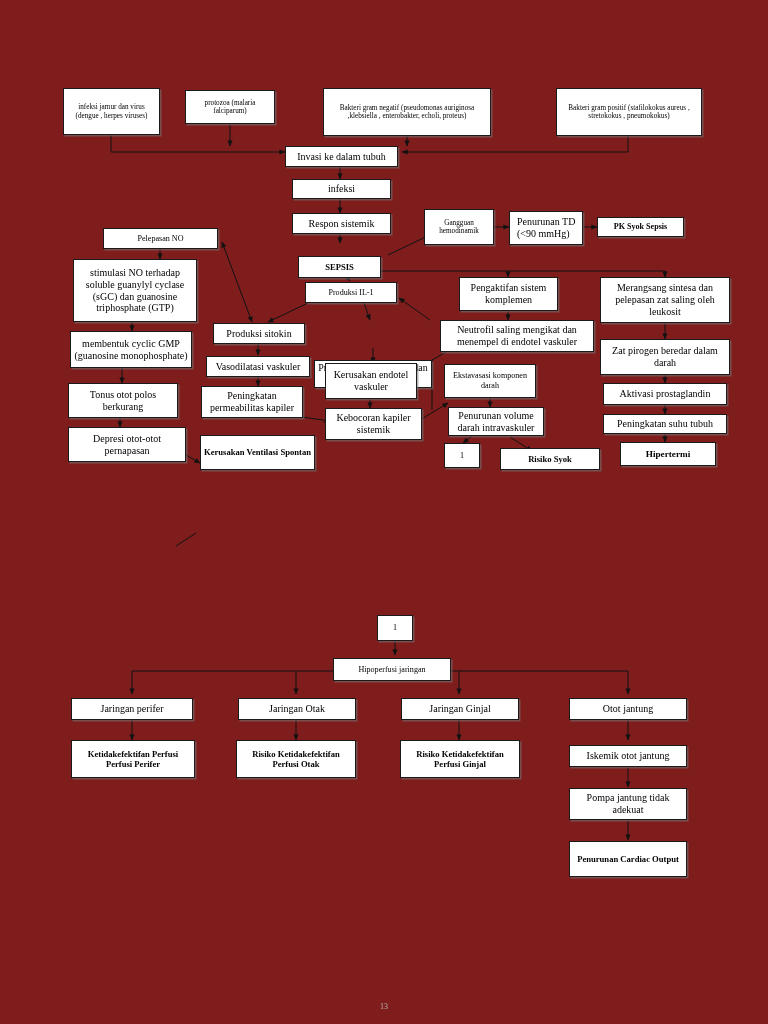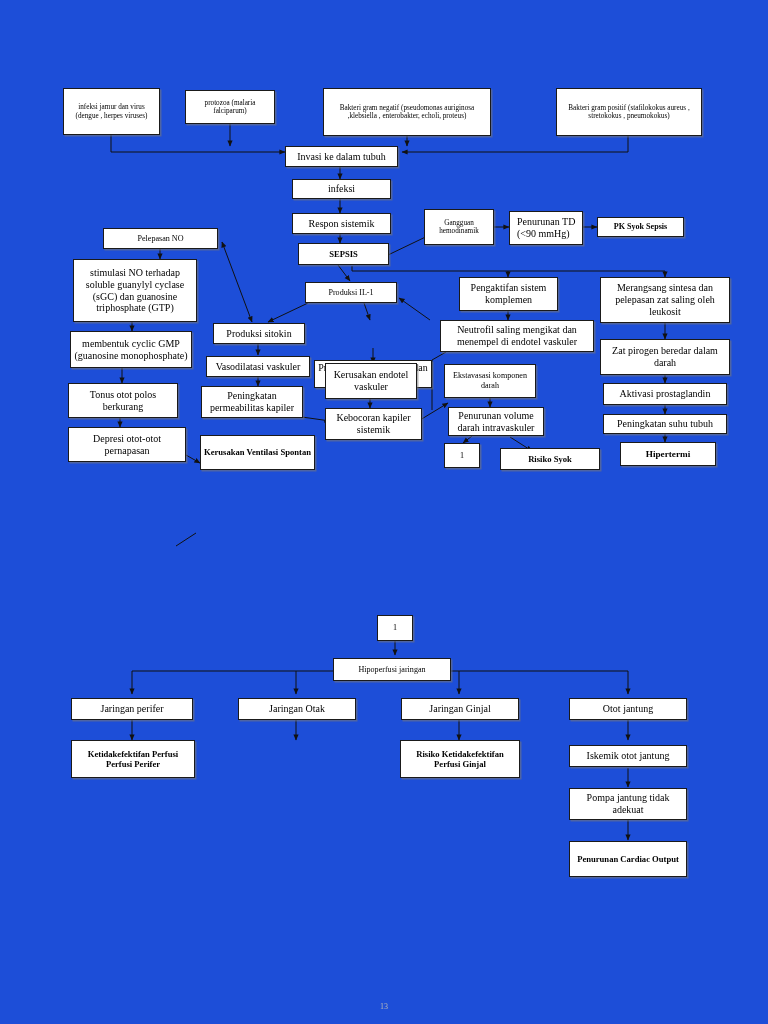--- a/index.html
+++ b/index.html
@@ -9,21 +9,21 @@
     background: #ffffff;
   }
   body {
     font-family: "Liberation Serif", "DejaVu Serif", serif;
     color: #000000;
   }
   #page {
     position: relative;
     width: 768px;
     height: 1024px;
-    background: #1d4ed8;
+    background: #7f1d1d;
     overflow: hidden;
   }
   #edges {
     position: absolute;
     left: 0;
     top: 0;
     width: 768px;
     height: 1024px;
     pointer-events: none;
   }
@@ -203,21 +203,21 @@
   </div>
 
   <div class="node fs75" style="left:292px; top:179px; width:99px;  height:20px;">
     <span class="lbl">infeksi</span>
   </div>
 
   <div class="node fs75" style="left:292px; top:213px; width:99px;  height:21px;align-items:center;">
     <span class="lbl">Respon sistemik</span>
   </div>
 
-  <div class="node fs85 bold thick" style="left:298px; top:243px; width:91px; height:22px;">
+  <div class="node fs85 bold thick" style="left:298px; top:256px; width:83px; height:22px;">
     <span class="lbl">SEPSIS</span>
   </div>
 
   <div class="node fs7" style="left:424px; top:209px; width:70px;  height:36px;">
     <span class="lbl">Gangguan hemodinamik</span>
   </div>
 
   <div class="node fs75 leftalign" style="left:509px; top:211px; width:74px; height:34px;">
     <span class="lbl">Penurunan TD (&lt;90 mmHg)</span>
   </div>
@@ -343,20 +343,23 @@
   </div>
 
   <div class="node fs75" style="left:569px; top:698px; width:118px; height:22px;">
     <span class="lbl">Otot jantung</span>
   </div>
 
   <div class="node fs85 bold thick" style="left:71px;  top:740px; width:124px; height:38px;">
     <span class="lbl">Ketidakefektifan Perfusi Perfusi Perifer</span>
   </div>
 
+  <div class="node fs85 bold thick" style="left:236px; top:740px; width:120px; height:38px;">
+    <span class="lbl">Risiko Ketidakefektifan Perfusi Otak</span>
+  </div>
 
   <div class="node fs85 bold thick" style="left:400px; top:740px; width:120px; height:38px;">
     <span class="lbl">Risiko Ketidakefektifan Perfusi Ginjal</span>
   </div>
 
   <div class="node fs75" style="left:569px; top:745px; width:118px; height:22px;">
     <span class="lbl">Iskemik otot jantung</span>
   </div>
 
   <div class="node fs75 thick" style="left:569px; top:788px; width:118px; height:32px;">

